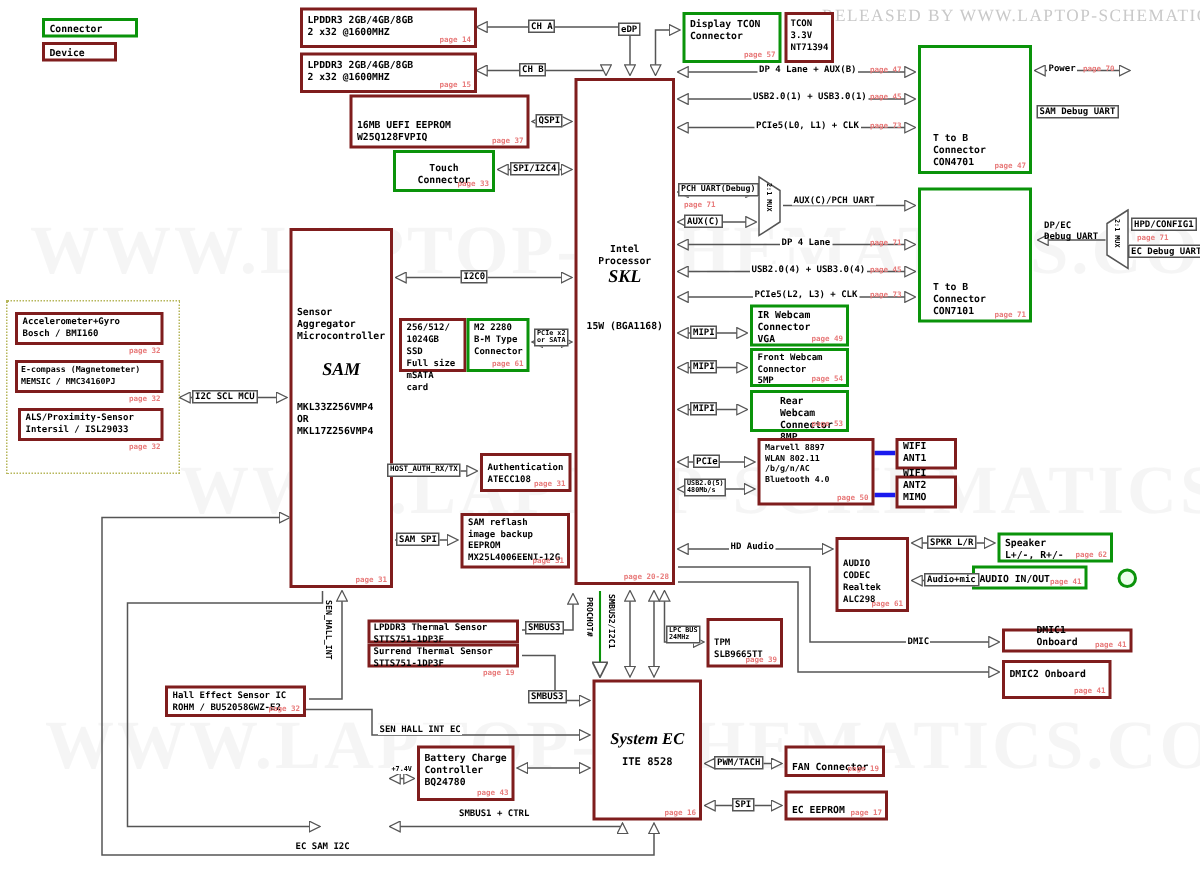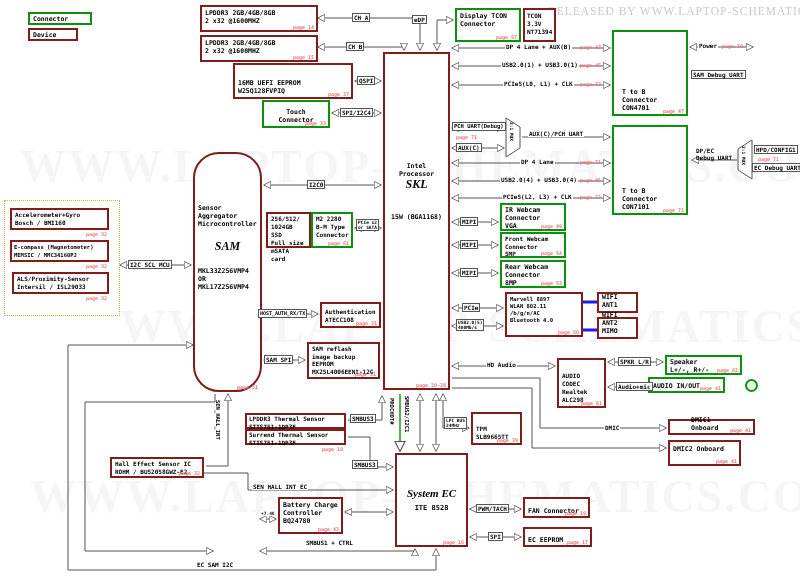--- a/index.html
+++ b/index.html
@@ -183,21 +183,21 @@
     <span class="pg">page 49</span>
   </div>
   <div class="blk con" style="left:500px;top:232px;width:66px;height:26px;padding:1px 3px;font-size:6px;line-height:7.5px;">
     <div>
         <div>Front Webcam</div>
         <div>Connector</div>
         <div>5MP</div>
       </div>
     <span class="pg">page 54</span>
   </div>
-  <div class="blk con" style="left:500px;top:260px;width:66px;height:28px;padding:1px 3px;">
+  <div class="blk con" style="left:500px;top:260px;width:66px;height:28px;padding:1px 18px;">
     <div>
         <div>Rear Webcam</div>
         <div>Connector</div>
         <div>8MP</div>
       </div>
     <span class="pg">page 53</span>
   </div>
 
   <div class="blk" style="left:505px;top:292px;width:78px;height:45px;font-size:5.5px;line-height:7px;">
     <div>
@@ -273,21 +273,21 @@
       </div>
     <span class="pg">page 19</span>
   </div>
   <div class="blk vc" style="left:523px;top:527px;width:69px;height:20px;padding:1px 3px;">
     <div>
         <div>EC EEPROM</div>
       </div>
     <span class="pg">page 17</span>
   </div>
 
-  <div class="blk" style="left:193px;top:152px;width:69px;height:240px;padding-top:50px;border-radius:26px;">
+  <div class="blk" style="left:193px;top:152px;width:69px;height:240px;padding-top:50px;">
     <div>
         <div>Sensor</div>
         <div>Aggregator</div>
         <div>Microcontroller</div>
       </div>
     <div class="serifname hc" style="margin-top:12px;">SAM</div>
     <div style="margin-top:14px;">
         <div>MKL33Z256VMP4</div>
         <div>OR</div>
         <div>MKL17Z256VMP4</div>

